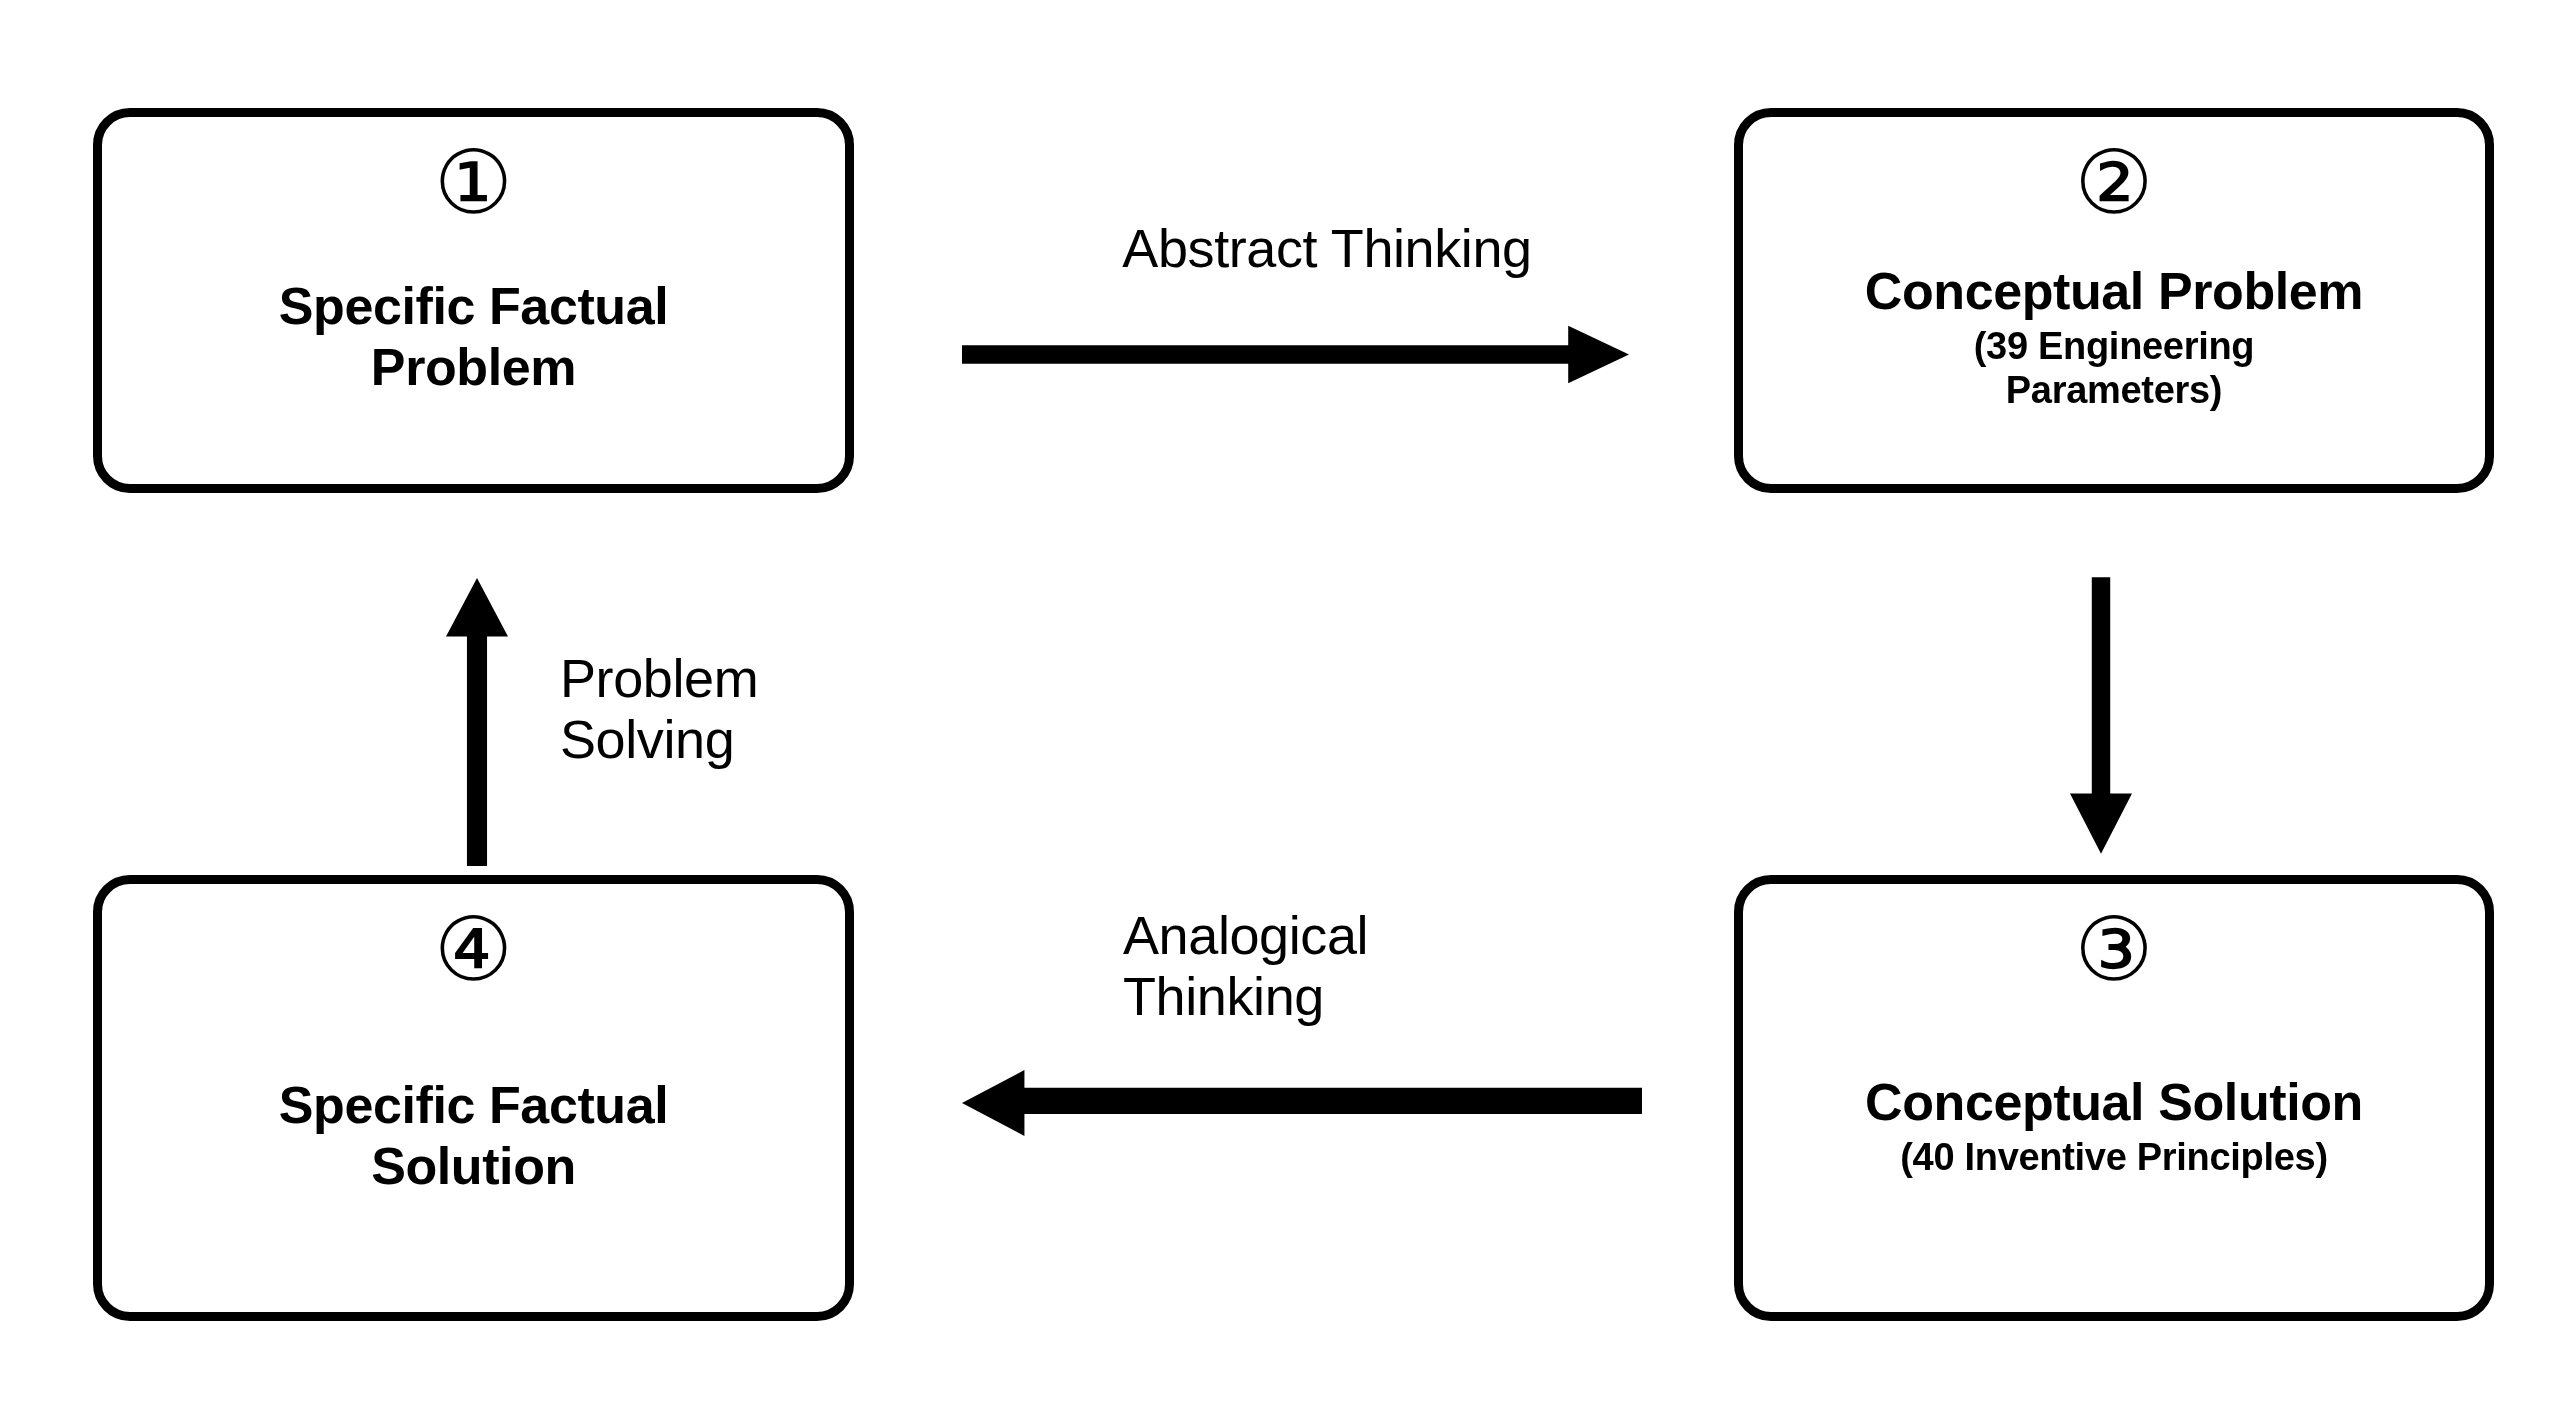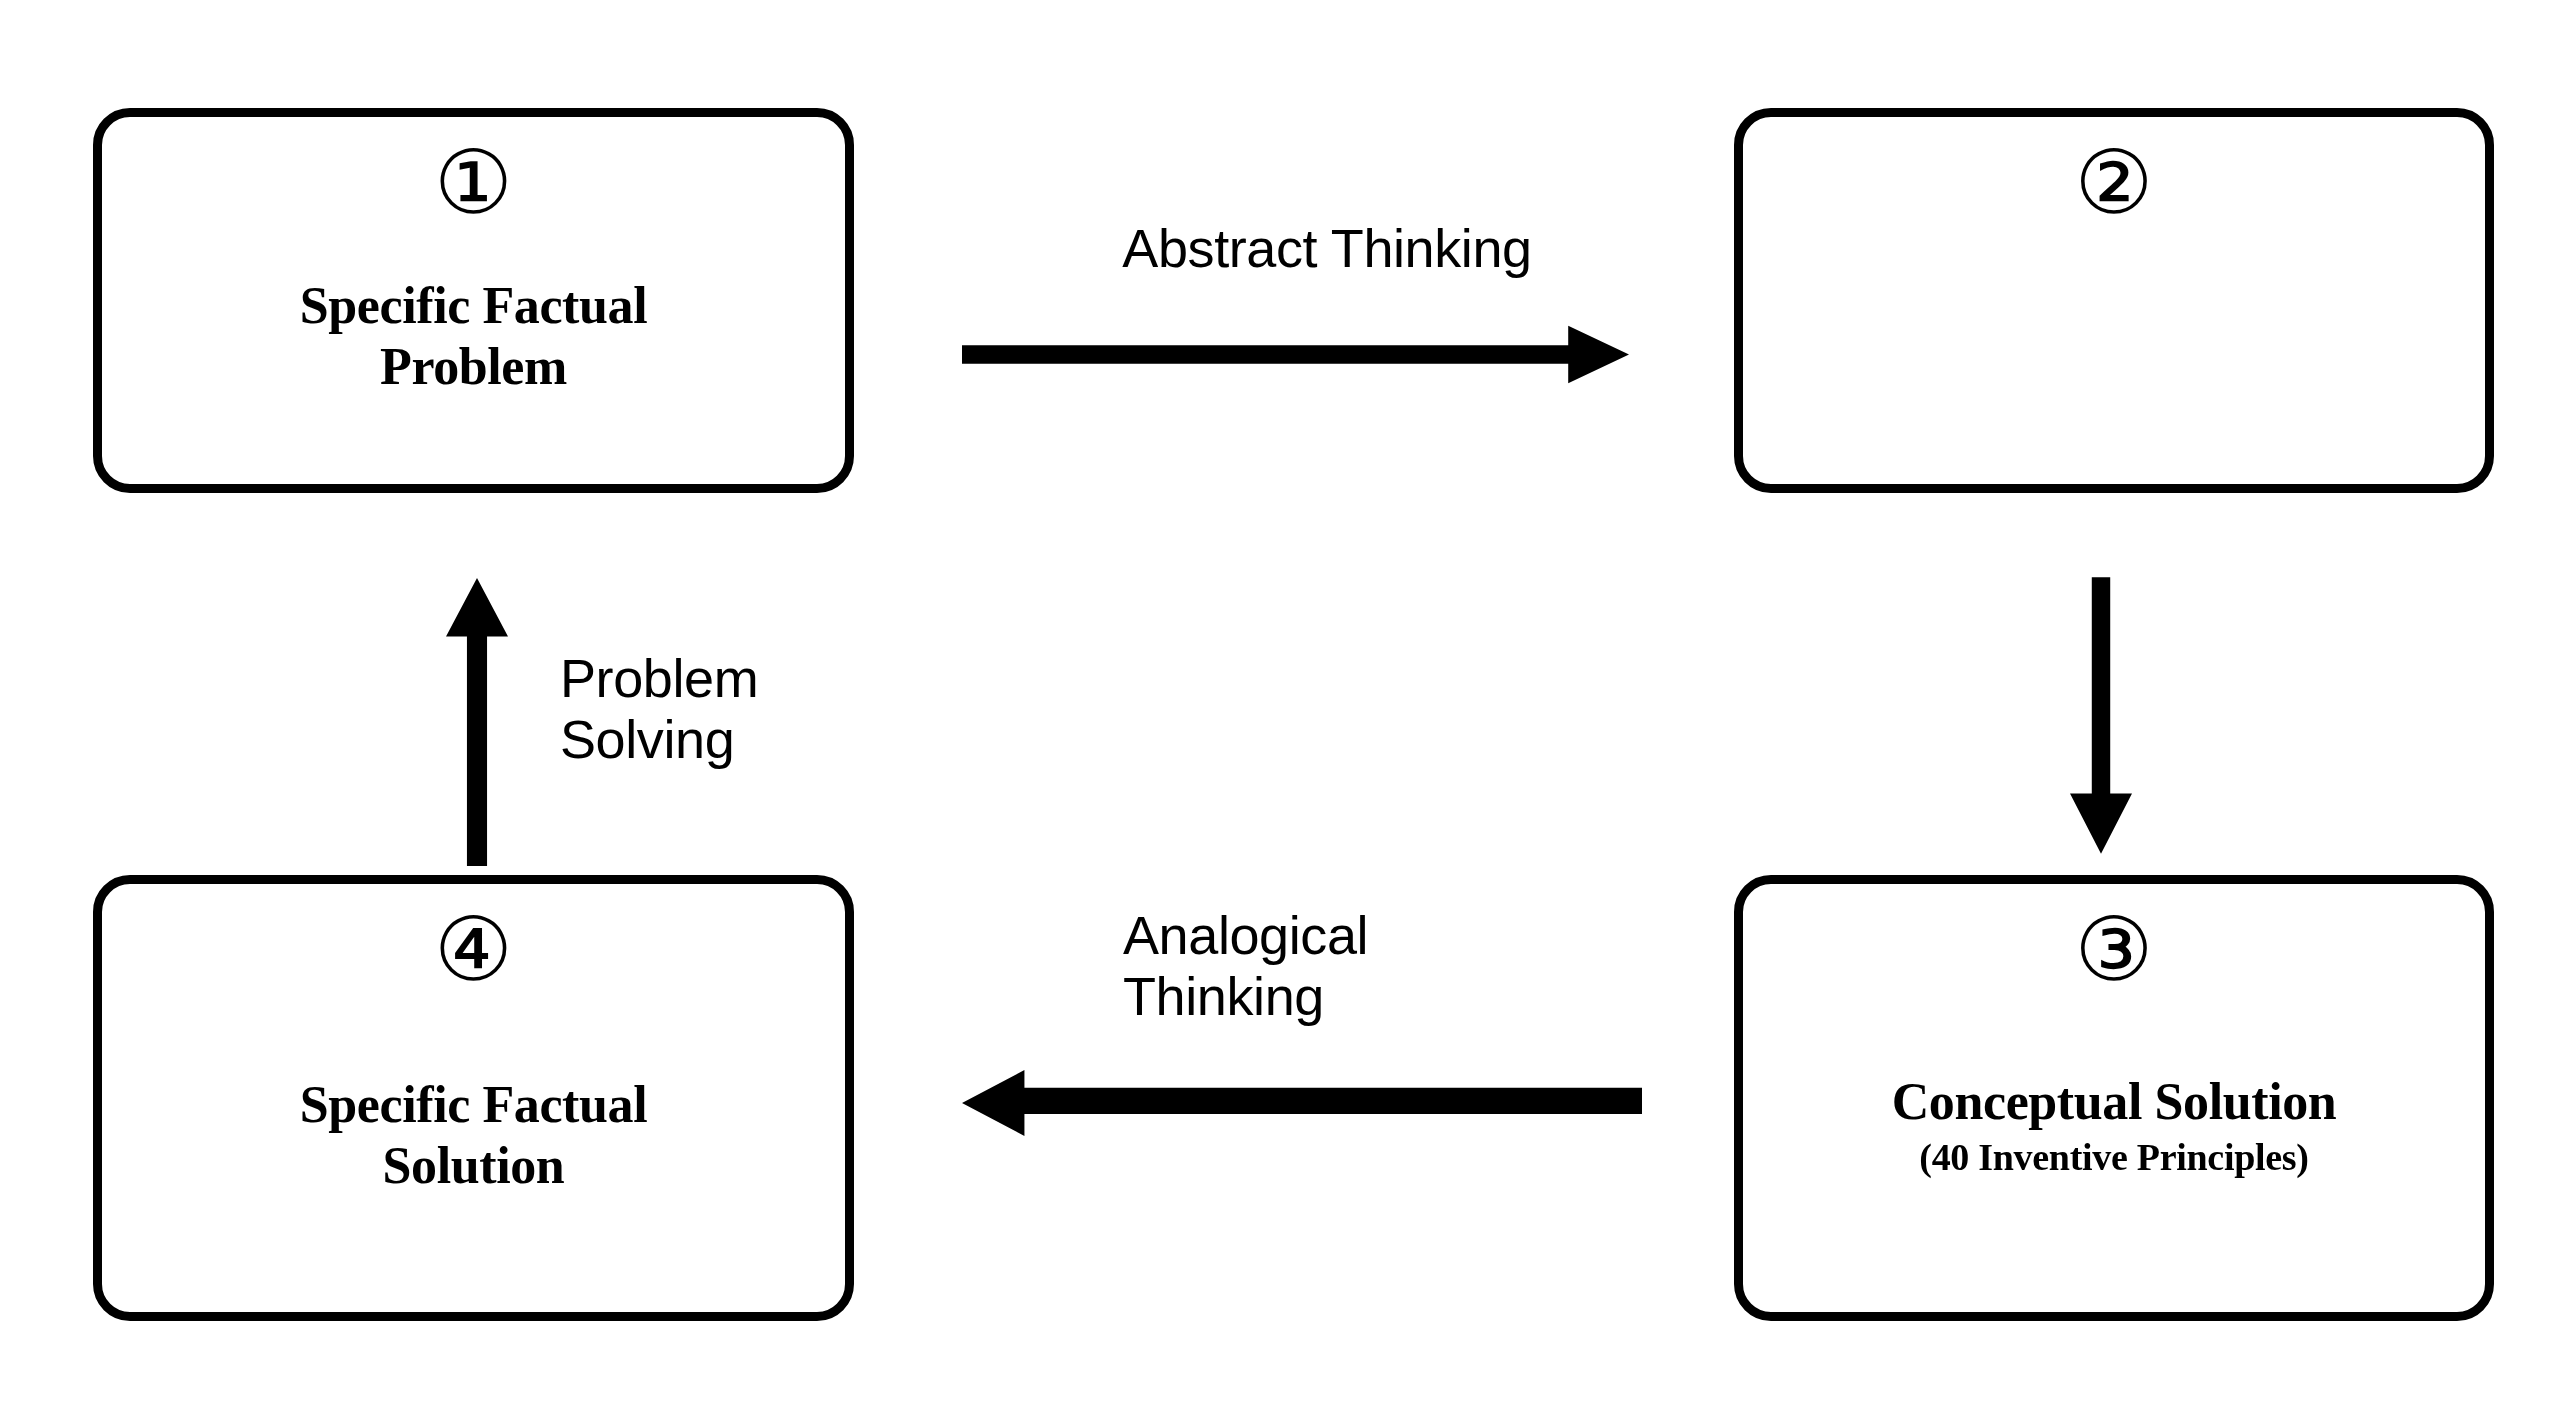--- a/index.html
+++ b/index.html
@@ -38,21 +38,20 @@
     letter-spacing: 0;
   }
   .node-body {
     flex: 1;
     display: flex;
     flex-direction: column;
     align-items: center;
     justify-content: center;
     width: 100%;
     text-align: center;
-    font-family: Liberation Serif, serif;
   }
   .node-title {
     font-weight: bold;
     font-size: 52px;
     line-height: 1.17;
     letter-spacing: -0.4px;
     color: #000000;
     white-space: pre-line;
   }
   .node-sub {
@@ -118,20 +117,25 @@
   <div class="node-box" id="box-1">
     <span class="node-num">①</span>
     <div class="node-body">
       <div class="node-title">Specific Factual
 Problem</div>
     </div>
   </div>
 
   <div class="node-box" id="box-2">
     <span class="node-num">②</span>
+    <div class="node-body">
+      <div class="node-title">Conceptual Problem</div>
+      <div class="node-sub">(39 Engineering
+Parameters)</div>
+    </div>
   </div>
 
   <div class="node-box" id="box-3">
     <span class="node-num">③</span>
     <div class="node-body">
       <div class="node-title">Conceptual Solution</div>
       <div class="node-sub">(40 Inventive Principles)</div>
     </div>
   </div>
 

